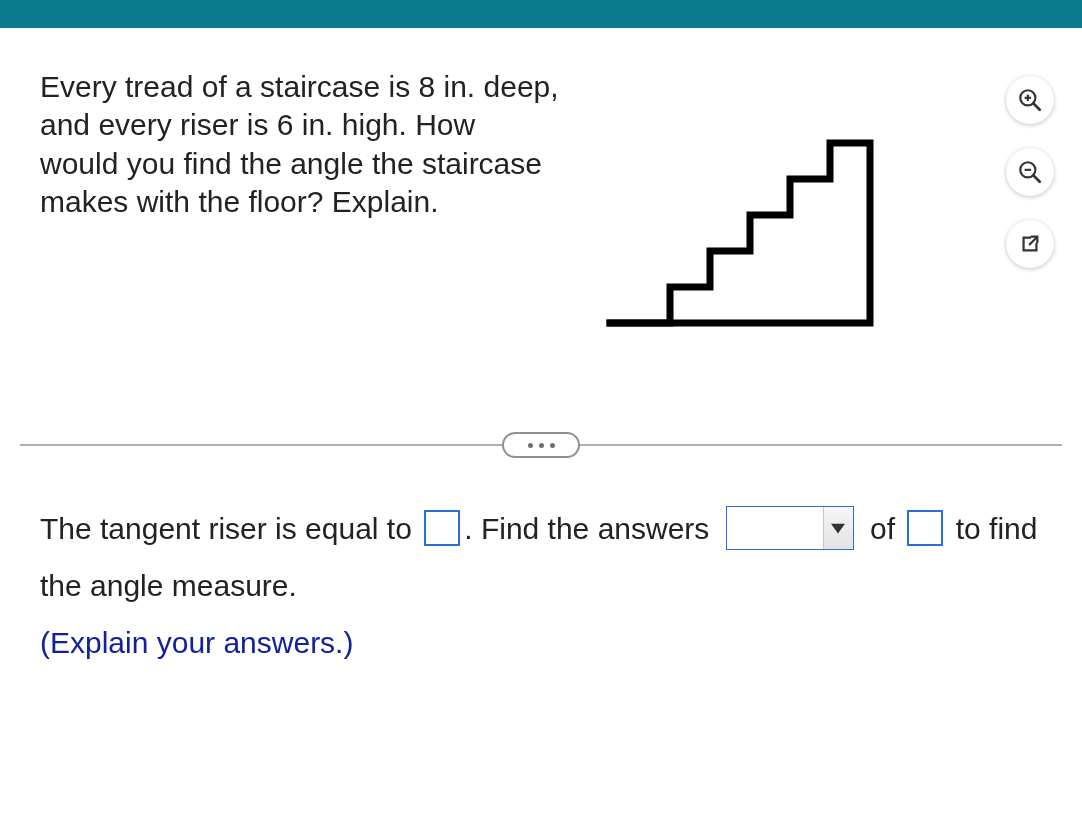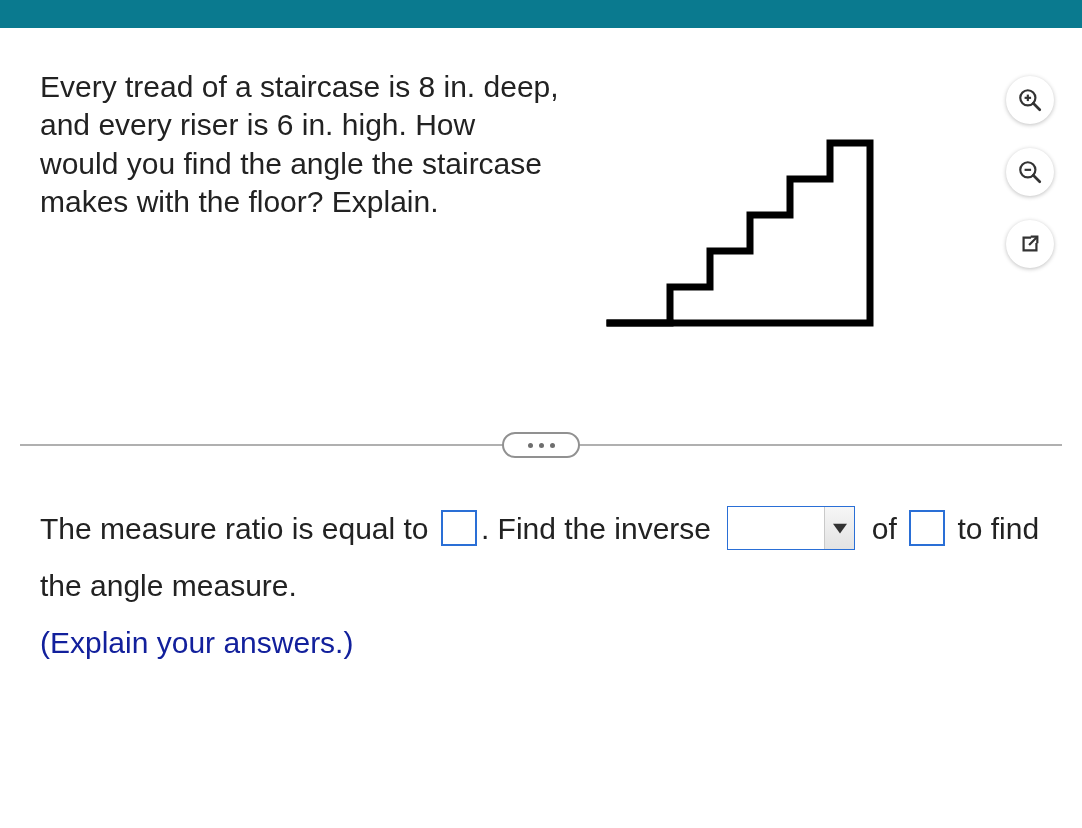--- a/index.html
+++ b/index.html
@@ -182,22 +182,22 @@
   <div class="divider-line"></div>
   <div class="pill">
     <span class="dot"></span>
     <span class="dot"></span>
     <span class="dot"></span>
   </div>
 </div>
 
 <div class="answer-area">
   <div class="flow">
-    <span>The measure ratio is equal to</span>
-    <span class="blank-sm"></span><span>. Find the inverse</span>
+    <span>The tangent riser is equal to</span>
+    <span class="blank-sm"></span><span>. Find the answers</span>
     <span class="dropdown">
       <span class="dd-body"></span>
       <span class="dd-arrow">
         <svg viewBox="0 0 10 10">
             <polygon points="0,2 10,2 5,9" fill="#333"></polygon>
           </svg>
       </span>
     </span>
     <span>of</span>
     <span class="blank-sm"></span>

